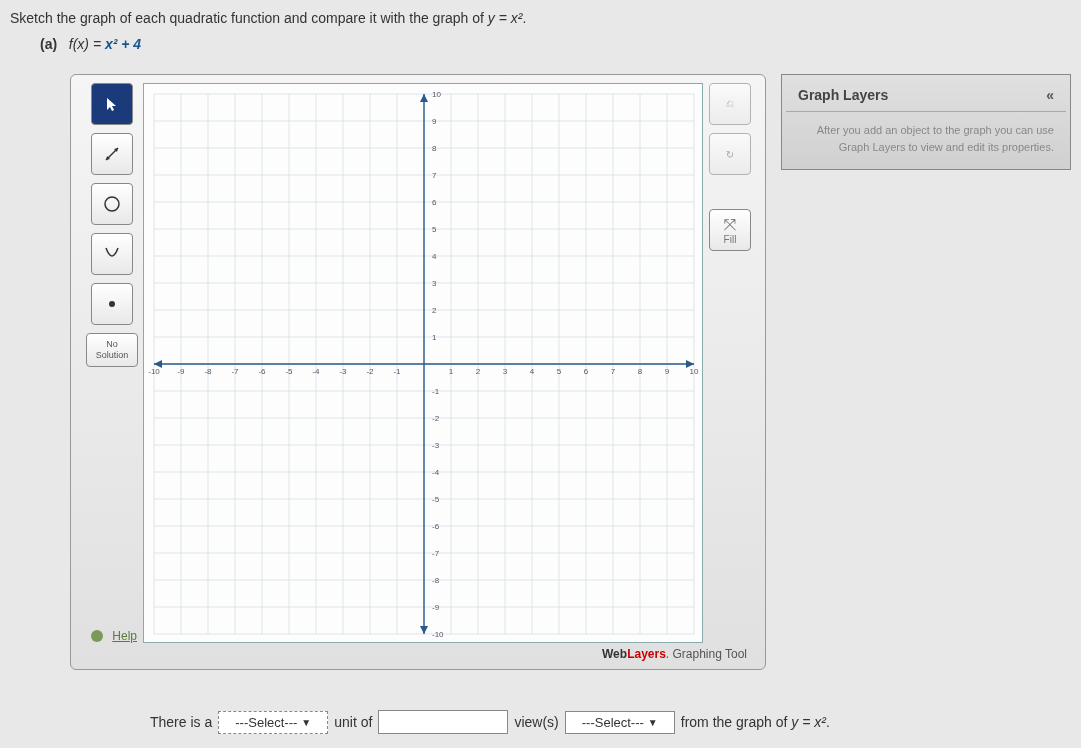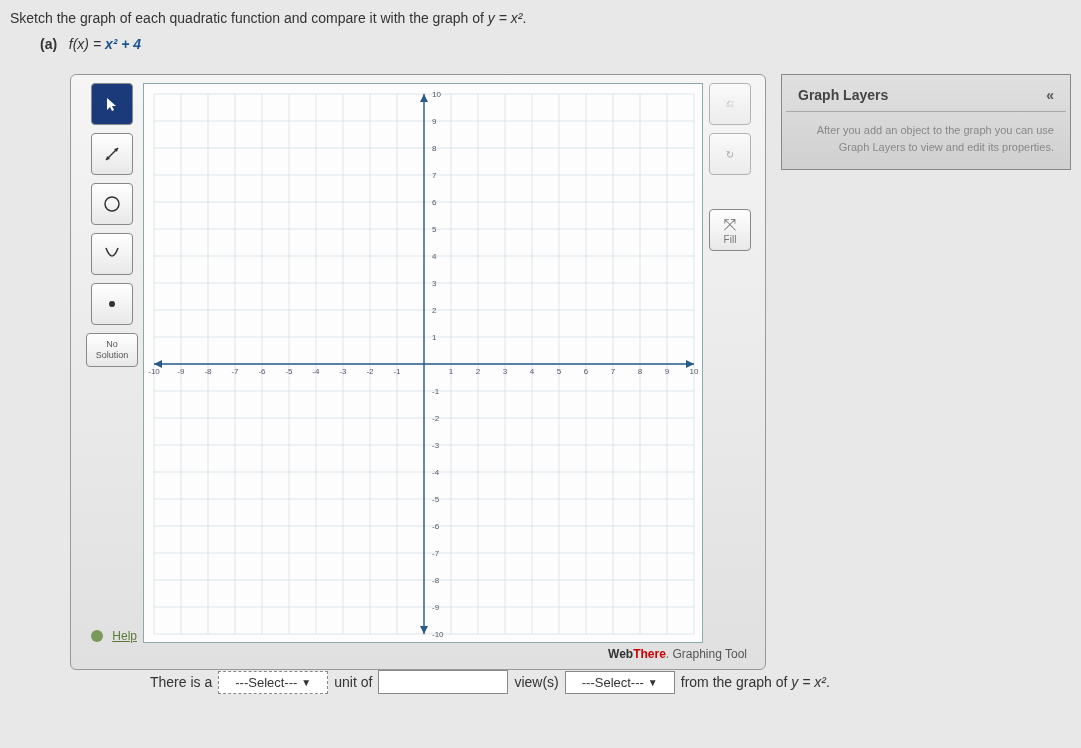--- a/index.html
+++ b/index.html
@@ -56,21 +56,21 @@
     border: 1px solid #888; border-radius: 0;
     width: 320px; padding: 4px; text-align: right;
   }
   .layers-header {
     display: flex; justify-content: space-between; align-items: center;
     padding: 8px 12px; font-weight: bold; color: #444; font-size: 14px;
     border-bottom: 1px solid #aaa;
   }
   .collapse-icon { font-size: 14px; cursor: pointer; color: #555; }
   .layers-body { padding: 10px 12px; font-size: 11px; color: #888; line-height: 1.5; }
-  .answer-row { margin-left: 140px; font-size: 14px; color: #333; display: flex; align-items: center; gap: 6px; flex-wrap: wrap; }
+  .answer-row { margin-left: 140px; margin-top: 40px; font-size: 14px; color: #333; display: flex; align-items: center; gap: 6px; flex-wrap: wrap; }
   .select-box {
     border: 1px dashed #888; background: #fff; padding: 3px 16px;
     font-size: 13px; display: inline-flex; align-items: center; gap: 4px;
     cursor: pointer;
   }
   .select-box.solid { border-style: solid; }
   .text-input {
     border: 1px solid #888; background: #fff; width: 130px; height: 24px;
     padding: 2px 4px; font-size: 13px;
   }
@@ -231,21 +231,21 @@
           <span>↻</span>
         </div>
         <div style="height:18px"></div>
         <div class="side-btn">
           <span class="fill-icon">⤧</span>
           <span>Fill</span>
         </div>
       </div>
     </div>
     <div class="footer-brand">
-      <span class="wa">Web</span><span class="assign">There</span><span>. Graphing Tool</span>
+      <span class="wa">Web</span><span class="assign">Layers</span><span>. Graphing Tool</span>
     </div>
   </div>
 
   <div class="layers-panel">
     <div class="layers-header">
       <span>Graph Layers</span>
       <span class="collapse-icon">«</span>
     </div>
     <div class="layers-body">
       <span>After you add an object to the graph you can use Graph Layers to view and edit its properties.</span>

